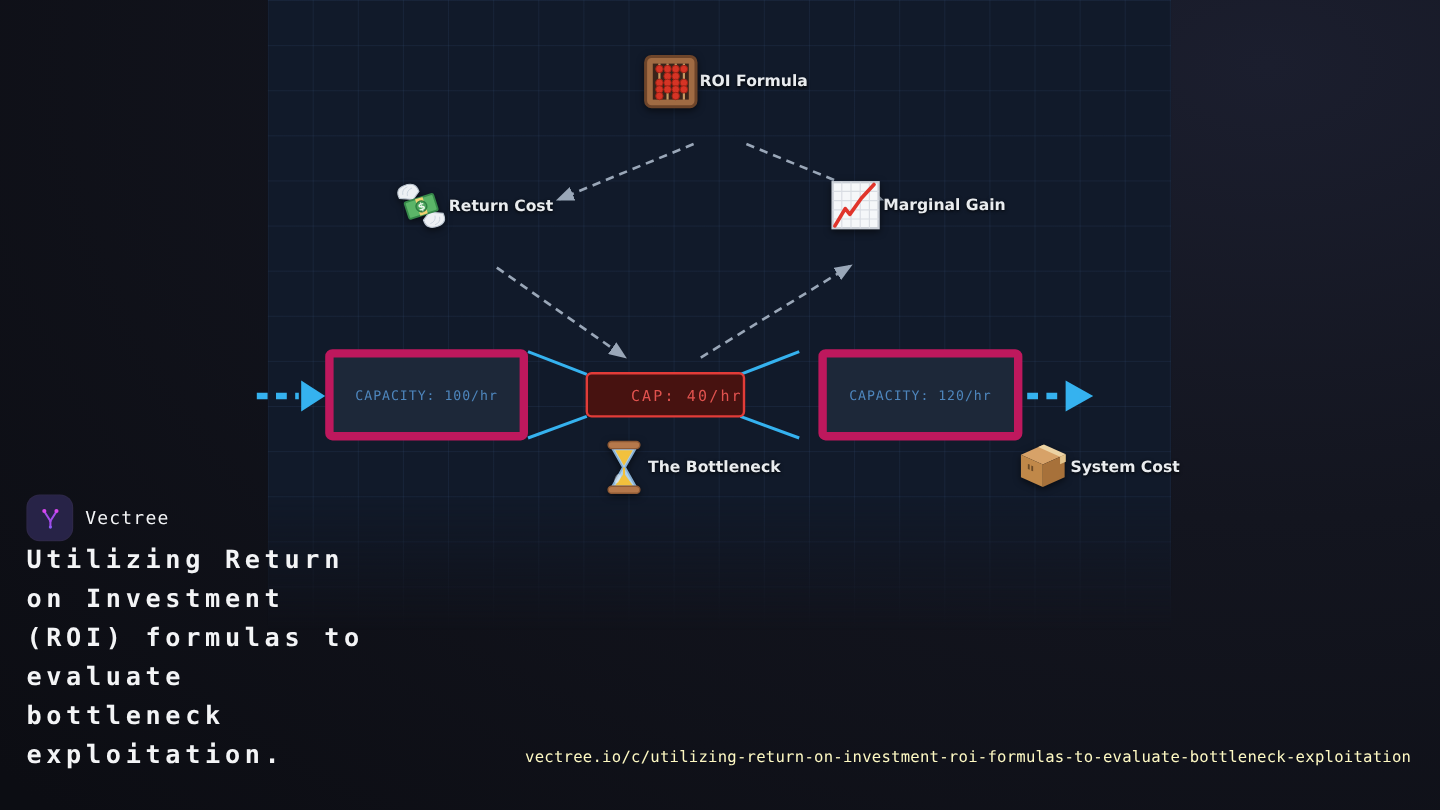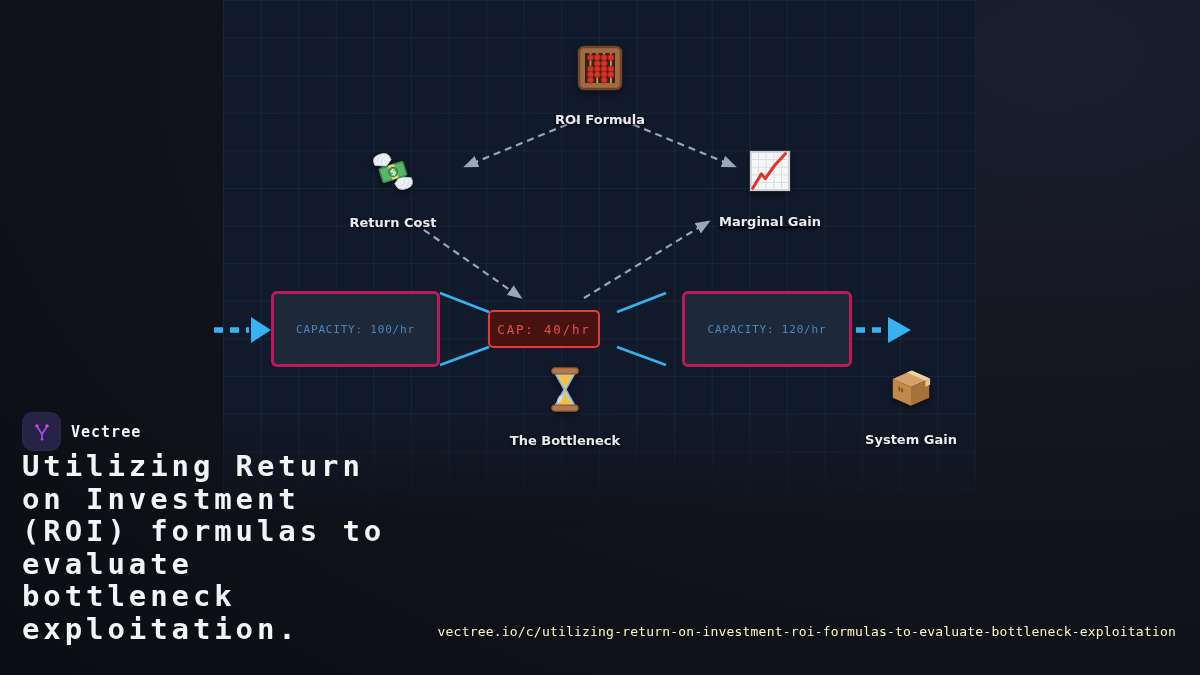--- a/index.html
+++ b/index.html
@@ -27,64 +27,64 @@
   .overlay-svg { position:absolute; left:0; top:0; width:1200px; height:675px; z-index:1; pointer-events:none; }
 
   
   .flow-box {
     position:absolute; z-index:2;
     display:flex; align-items:center; justify-content:center;
     font-family:"DejaVu Sans Mono","Liberation Mono",monospace;
     border-radius:6px;
   }
   .flow-box.pipe {
-    border:3px solid #be185d; background:#1d2839;
+    border:7px solid #be185d; background:#1d2839;
     color:#4e86bd; font-size:11px; letter-spacing:0.8px;
   }
   .flow-box.bneck {
     border:2.5px solid #e23c38; background:#471210;
     color:#e0524e; font-size:12.5px; letter-spacing:1.8px; border-radius:5px;
   }
   .box-stage1 { left:271px; top:291px; width:169px; height:76px; }
-  .box-bneck  { left:488px; top:310px; width:112px; height:38px; }
+  .box-bneck  { left:488px; top:310px; width:133px; height:38px;justify-content:flex-end; }
   .box-stage3 { left:682px; top:291px; width:170px; height:76px; }
 
   
   .node {
     position:absolute; z-index:2; width:130px;
-    display:flex; flex-direction:column; align-items:center; gap:20px;justify-content:space-between;
+    display:flex; flex-direction:row; align-items:center; gap:0;justify-content:space-between;
   }
   .node .icon svg { display:block; filter:drop-shadow(0 2px 3px rgba(0,0,0,.55)); }
   .node .nlabel {
     font-size:13px; font-weight:bold; color:#e9ecef;
     text-shadow:0 1px 3px rgba(0,0,0,.9); white-space:nowrap;
   }
   .node-roi       { left:535px; top:44px;  }
   .node-capital   { left:328px; top:149px; }
-  .node-marginal  { left:705px; top:148px;text-decoration:underline; }
+  .node-marginal  { left:690px; top:148px; }
   .node-bneck     { left:500px; top:366px; }
   .node-system    { left:846px; top:366px; }
 
   
   .brand { position:absolute; left:23px; top:413px; display:flex; align-items:center; gap:11px; z-index:3; }
   .brand-logo {
     width:37px; height:37px; border-radius:10px; background:#272347;
     display:flex; align-items:center; justify-content:center;
     box-shadow:0 0 0 1px rgba(140,110,220,0.25);
   }
   .brand-name {
     font-family:"DejaVu Sans Mono","Liberation Mono",monospace;
-    font-weight:bold; font-size:15px; color:#f5f6f8; letter-spacing:1px;
+    font-weight:normal; font-size:15px; color:#f5f6f8; letter-spacing:1px;
   }
 
   
   .title {
     position:absolute; left:22px; top:450px; width:440px; z-index:3;
     font-family:"DejaVu Sans Mono","Liberation Mono",monospace;
-    font-weight:bold; font-size:29px; line-height:32.6px; letter-spacing:3.9px;
+    font-weight:bold; font-size:21px; line-height:32.6px; letter-spacing:3.9px;
     color:#f3f4f6; white-space:pre-line;
   }
 
   
   .footer-url {
     position:absolute; right:24px; top:624px; z-index:3;
     font-family:"DejaVu Sans Mono","Liberation Mono",monospace;
     font-size:13px; color:#fef9c3; letter-spacing:0.2px;
   }
 </style>
@@ -235,21 +235,21 @@
       <polygon points="5,13.5 5,33 24,41.5 24,22" fill="#c08849"></polygon>
       <polygon points="43,13.5 43,33 24,41.5 24,22" fill="#a7713a"></polygon>
       <polygon points="20,6.8 25,4.6 44,13 39,15.2" fill="#ecd3a4"></polygon>
       <polygon points="39,15.2 44,13 44,19.5 39,21.8" fill="#e3c48c"></polygon>
       <g fill="#6b4a26">
         <rect x="11" y="22.5" width="1.6" height="4.5" transform="skewY(20) translate(0,-5)"></rect>
         <rect x="14" y="23.8" width="1.6" height="4.5" transform="skewY(20) translate(0,-6)"></rect>
       </g>
     </svg>
   </span>
-  <span class="nlabel">System Gain</span>
+  <span class="nlabel">System Cost</span>
 </div>
 
 <div class="brand">
   <span class="brand-logo">
     <svg width="26" height="26" viewBox="0 0 36 36">
       <g stroke="#a34ce8" stroke-width="2.4" stroke-linecap="round" fill="none">
         <path d="M11,10 L18,21"></path>
         <path d="M25,10 L18,21"></path>
         <path d="M18,21 L18,28"></path>
       </g>

